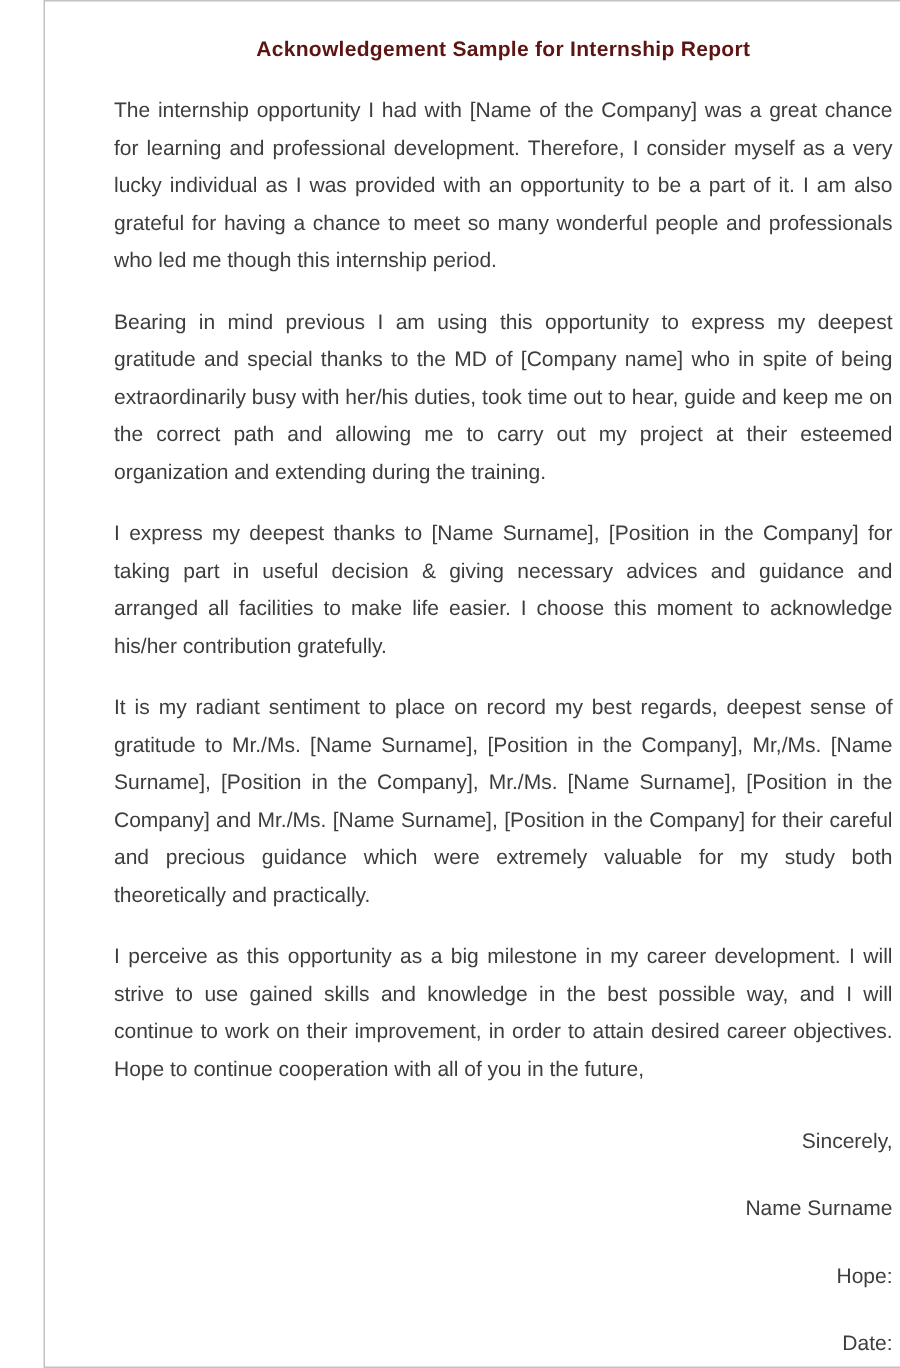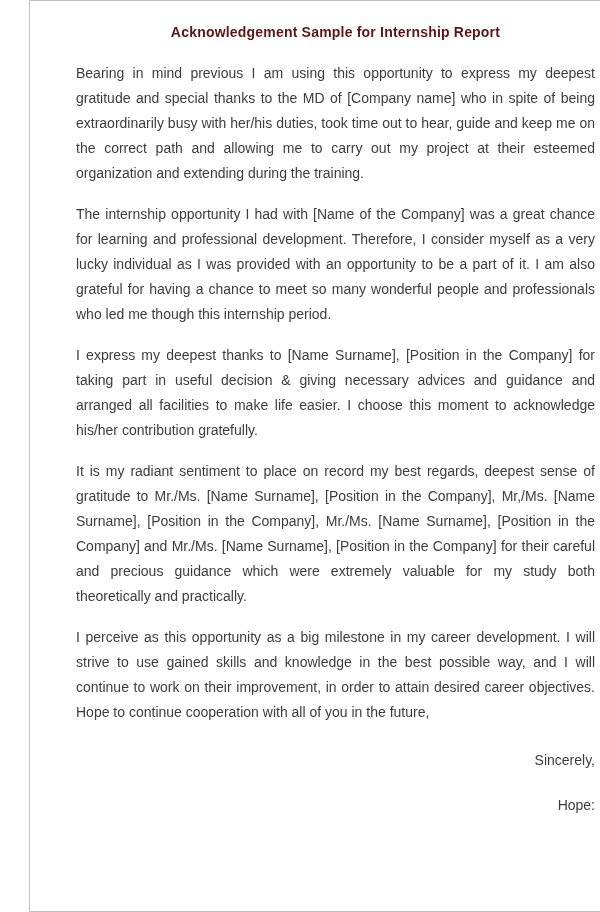--- a/index.html
+++ b/index.html
@@ -46,31 +46,33 @@
     color: var(--body-color, #3d3d3d);
   }
 </style>
 </head>
 <body>
 
 <div class="page">
 
   <h1 class="doc-title">Acknowledgement Sample for Internship Report</h1>
 
+  <p class="body-paragraph">The internship opportunity I had with [Name of the Company] was a great chance for learning and professional development. Therefore, I consider myself as a very lucky individual as I was provided with an opportunity to be a part of it. I am also grateful for having a chance to meet so many wonderful people and professionals who led me though this internship period.</p>
+
   <p class="body-paragraph">Bearing in mind previous I am using this opportunity to express my deepest gratitude and special thanks to the MD of [Company name] who in spite of being extraordinarily busy with her/his duties, took time out to hear, guide and keep me on the correct path and allowing me to carry out my project at their esteemed organization and extending during the training.</p>
-
-  <p class="body-paragraph">The internship opportunity I had with [Name of the Company] was a great chance for learning and professional development. Therefore, I consider myself as a very lucky individual as I was provided with an opportunity to be a part of it. I am also grateful for having a chance to meet so many wonderful people and professionals who led me though this internship period.</p>
 
   <p class="body-paragraph">I express my deepest thanks to [Name Surname], [Position in the Company] for taking part in useful decision &amp; giving necessary advices and guidance and arranged all facilities to make life easier. I choose this moment to acknowledge his/her contribution gratefully.</p>
 
   <p class="body-paragraph">It is my radiant sentiment to place on record my best regards, deepest sense of gratitude to Mr./Ms. [Name Surname], [Position in the Company], Mr,/Ms. [Name Surname], [Position in the Company], Mr./Ms. [Name Surname], [Position in the Company] and Mr./Ms. [Name Surname], [Position in the Company] for their careful and precious guidance which were extremely valuable for my study both theoretically and practically.</p>
 
   <p class="body-paragraph">I perceive as this opportunity as a big milestone in my career development. I will strive to use gained skills and knowledge in the best possible way, and I will continue to work on their improvement, in order to attain desired career objectives. Hope to continue cooperation with all of you in the future,</p>
 
   <div class="closing-block">
     <p class="closing-line">Sincerely,</p>
 
+    <p class="closing-line">Name Surname</p>
 
     <p class="closing-line">Hope:</p>
 
+    <p class="closing-line">Date:</p>
   </div>
 
 </div>
 
 </body></html>

